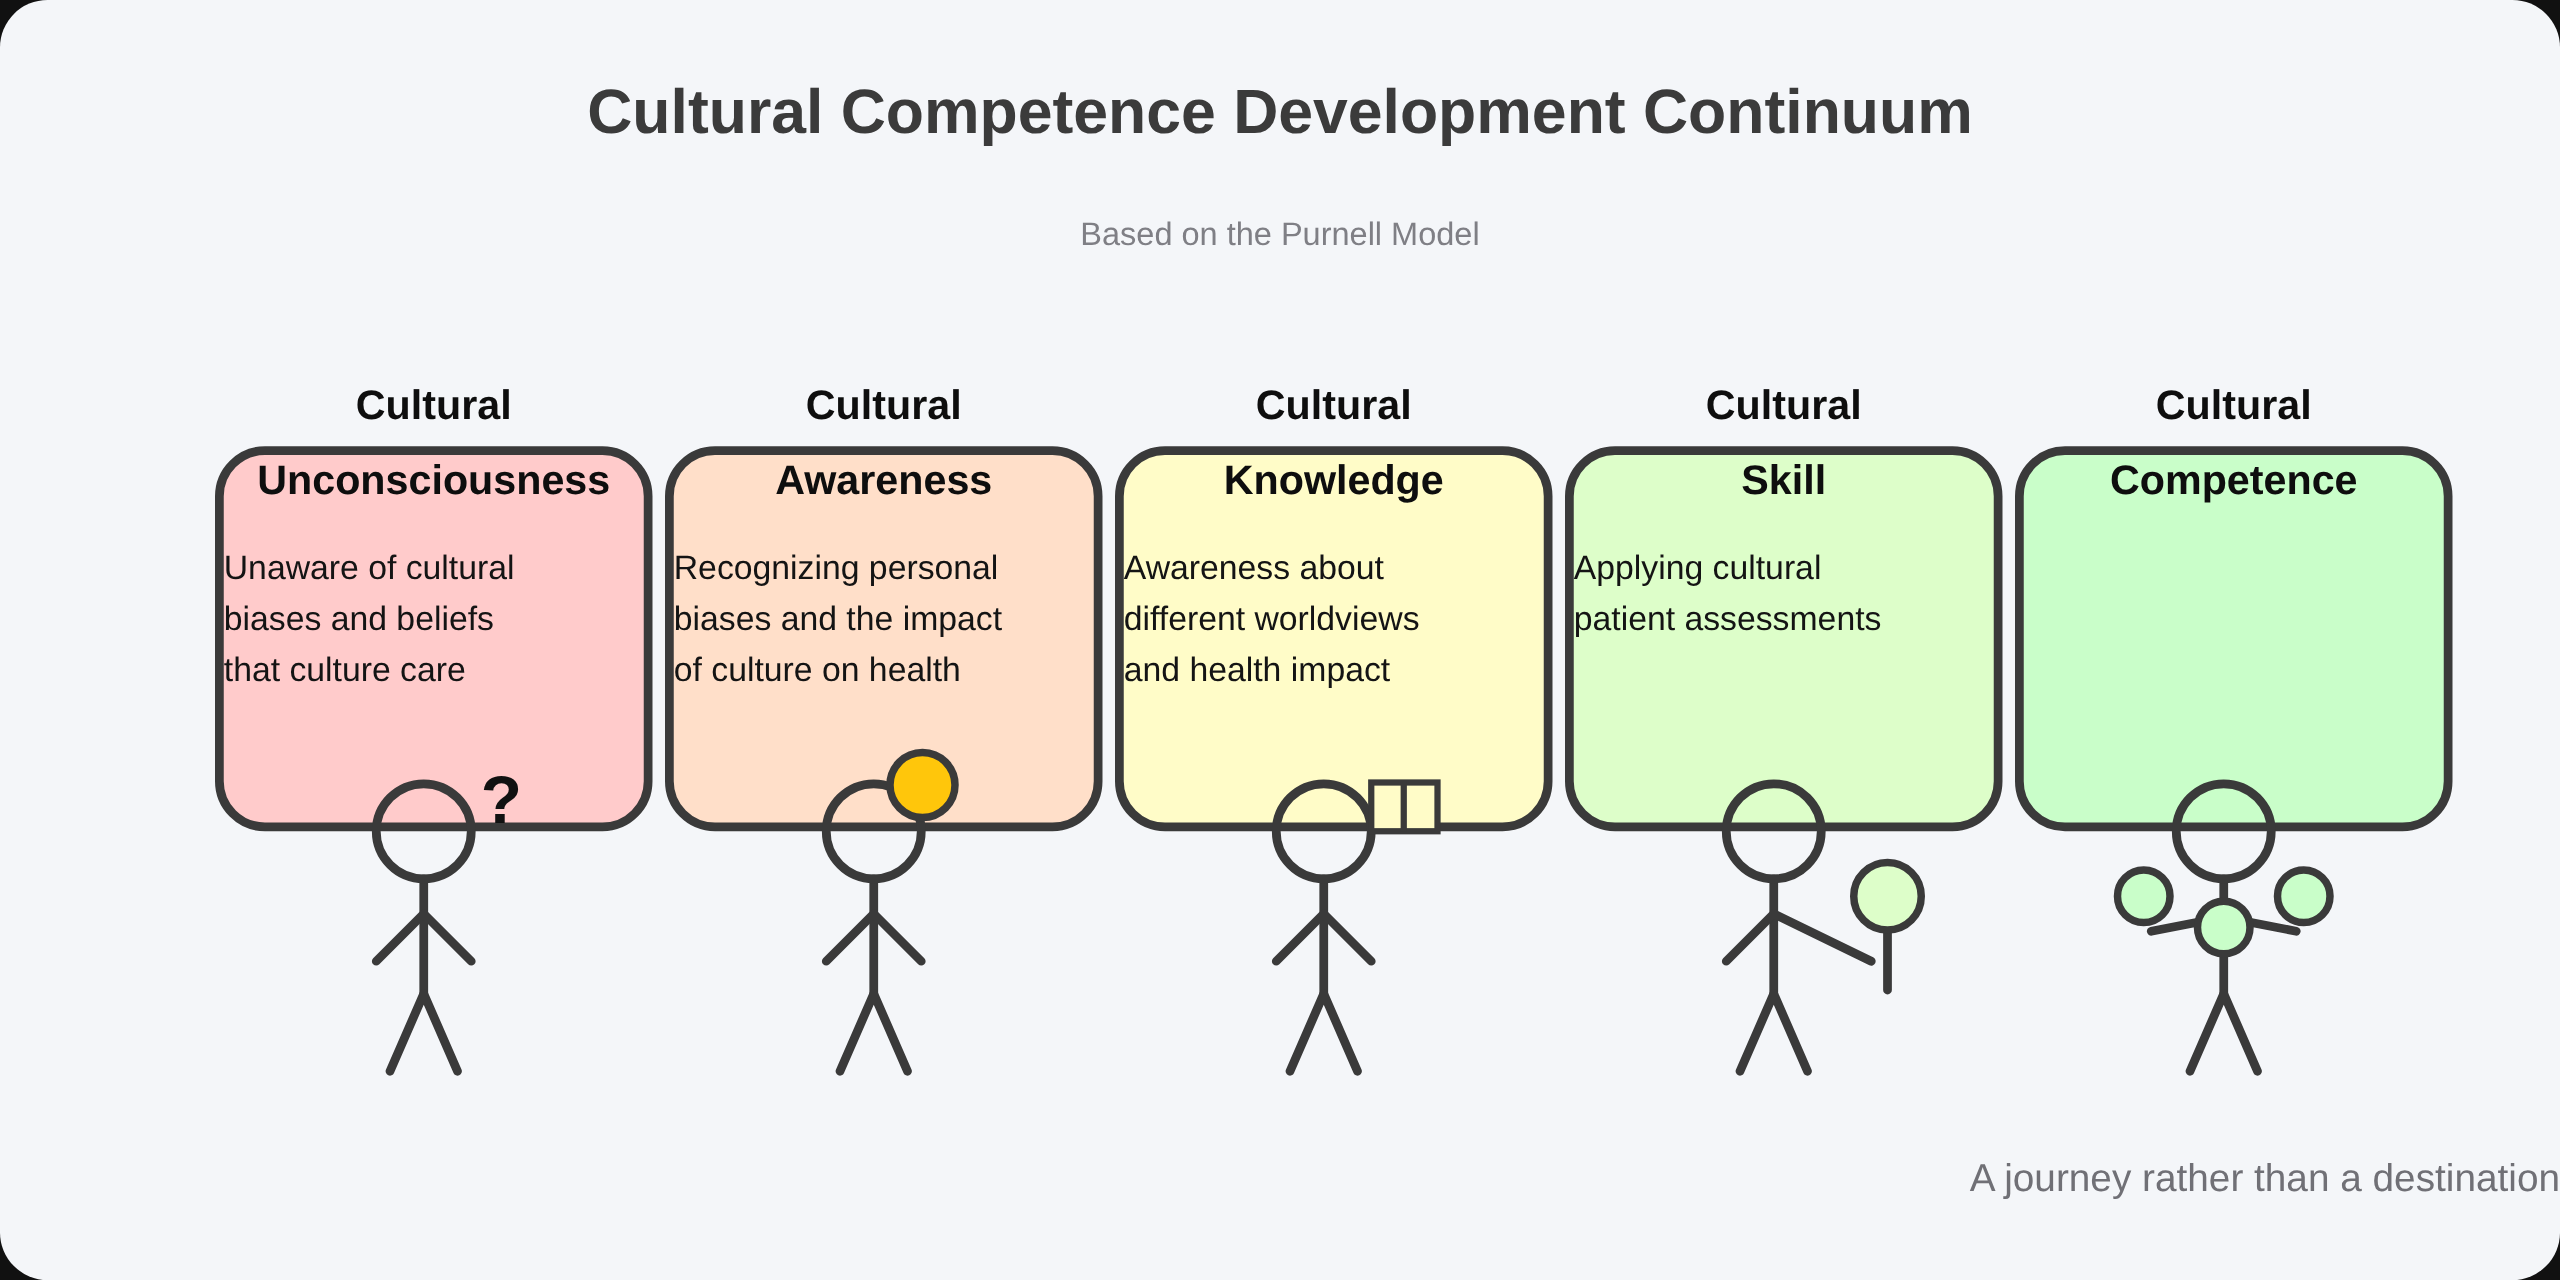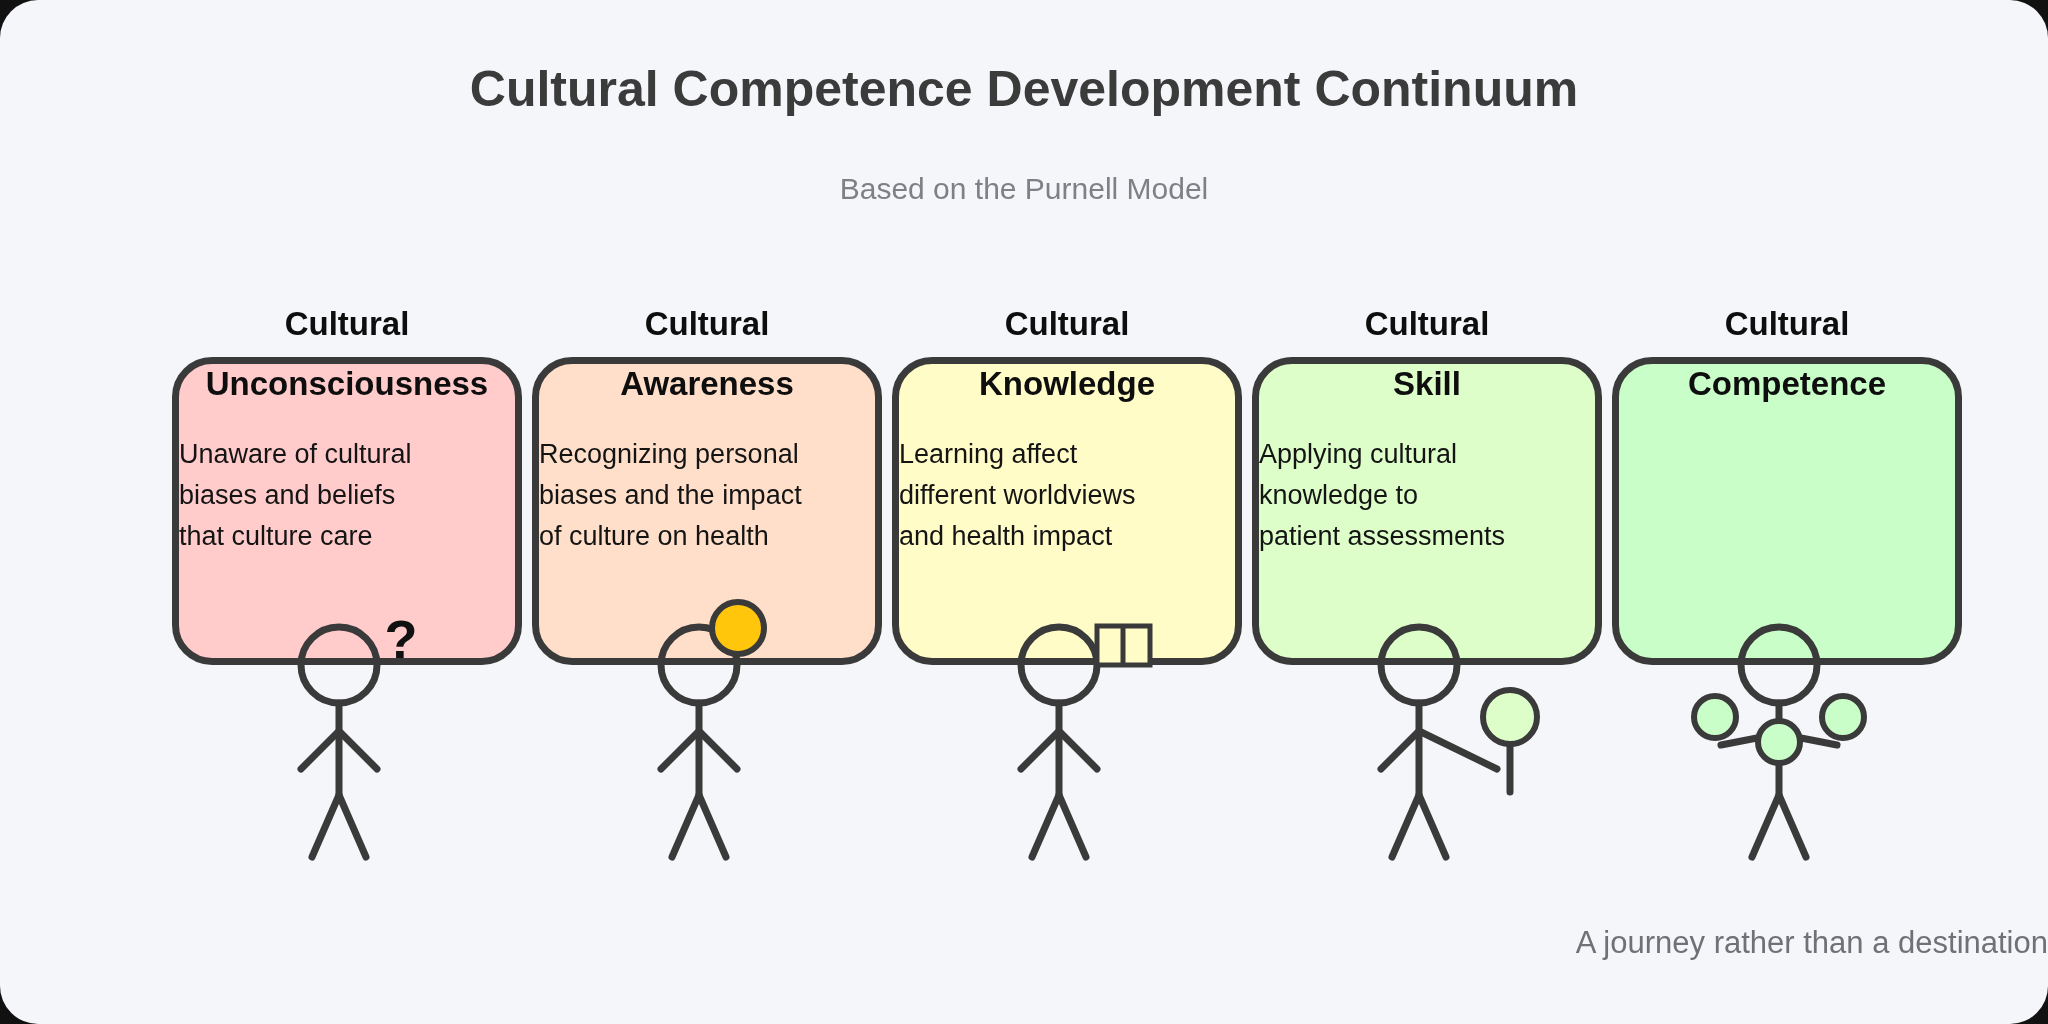--- a/index.html
+++ b/index.html
@@ -7,21 +7,21 @@
     position:absolute;inset:0;width:2048px;height:1024px;
     background:#F4F6F9;border-radius:38px;overflow:hidden;
     font-family:"Liberation Sans","DejaVu Sans",sans-serif;
   }
   .title{
     position:absolute;top:60px;left:0;width:100%;text-align:center;
     font-size:50px;font-weight:bold;color:#3B3B3B;
   }
   .subtitle{
     position:absolute;top:172px;left:0;width:100%;text-align:center;
-    font-size:30px;color:#7F7F85;
+    font-size:26px;color:#7F7F85;
   }
   .stages{
     position:absolute;left:137px;top:357px;display:flex;gap:10px;padding-left:35px;
   }
   .stage{
     width:350px;height:308px;box-sizing:border-box;
     border:7px solid #3A3A3A;border-radius:40px;position:relative;
   }
   .stage-label{
     position:absolute;top:-70px;left:-7px;width:350px;text-align:center;
@@ -90,21 +90,21 @@
         <circle class="stroke-thin" cx="189" cy="33" r="26" fill="#FFC60B"></circle>
       </svg>
     </div>
 
     <div class="stage" style="background-color: rgb(255, 252, 200);">
       <div class="stage-label">
         <div>Cultural</div>
         <div>Knowledge</div>
       </div>
       <div class="stage-desc">
-        <div>Learning affect</div>
+        <div>Awareness about</div>
         <div>different worldviews</div>
         <div>and health impact</div>
       </div>
       <svg class="figure" viewBox="0 0 300 270">
         <line class="stroke" x1="150" y1="108" x2="150" y2="200"></line>
         <path class="stroke" d="M150 136 L112 174 M150 136 L188 174"></path>
         <path class="stroke" d="M150 200 L123 262 M150 200 L177 262"></path>
         <circle class="stroke" cx="150" cy="70" r="38" fill="#FFFCC8"></circle>
         <g>
           <rect x="188" y="31" width="53" height="39" stroke="#3A3A3A" stroke-width="5" fill="#FFFCC8"></rect>
@@ -113,21 +113,20 @@
       </svg>
     </div>
 
     <div class="stage" style="background-color: rgb(221, 254, 201);">
       <div class="stage-label">
         <div>Cultural</div>
         <div>Skill</div>
       </div>
       <div class="stage-desc">
         <div>Applying cultural</div>
-        <div>knowledge to</div>
         <div>patient assessments</div>
       </div>
       <svg class="figure" viewBox="0 0 300 270">
         <line class="stroke" x1="150" y1="108" x2="150" y2="200"></line>
         <path class="stroke" d="M150 136 L112 174 M150 136 L228 174"></path>
         <path class="stroke" d="M150 200 L123 262 M150 200 L177 262"></path>
         <circle class="stroke" cx="150" cy="70" r="38" fill="#DDFEC9"></circle>
         <g>
           <line class="stroke" x1="241" y1="149" x2="241" y2="197"></line>
           <circle class="stroke-thin" cx="241" cy="122" r="27" fill="#DDFEC9"></circle>

